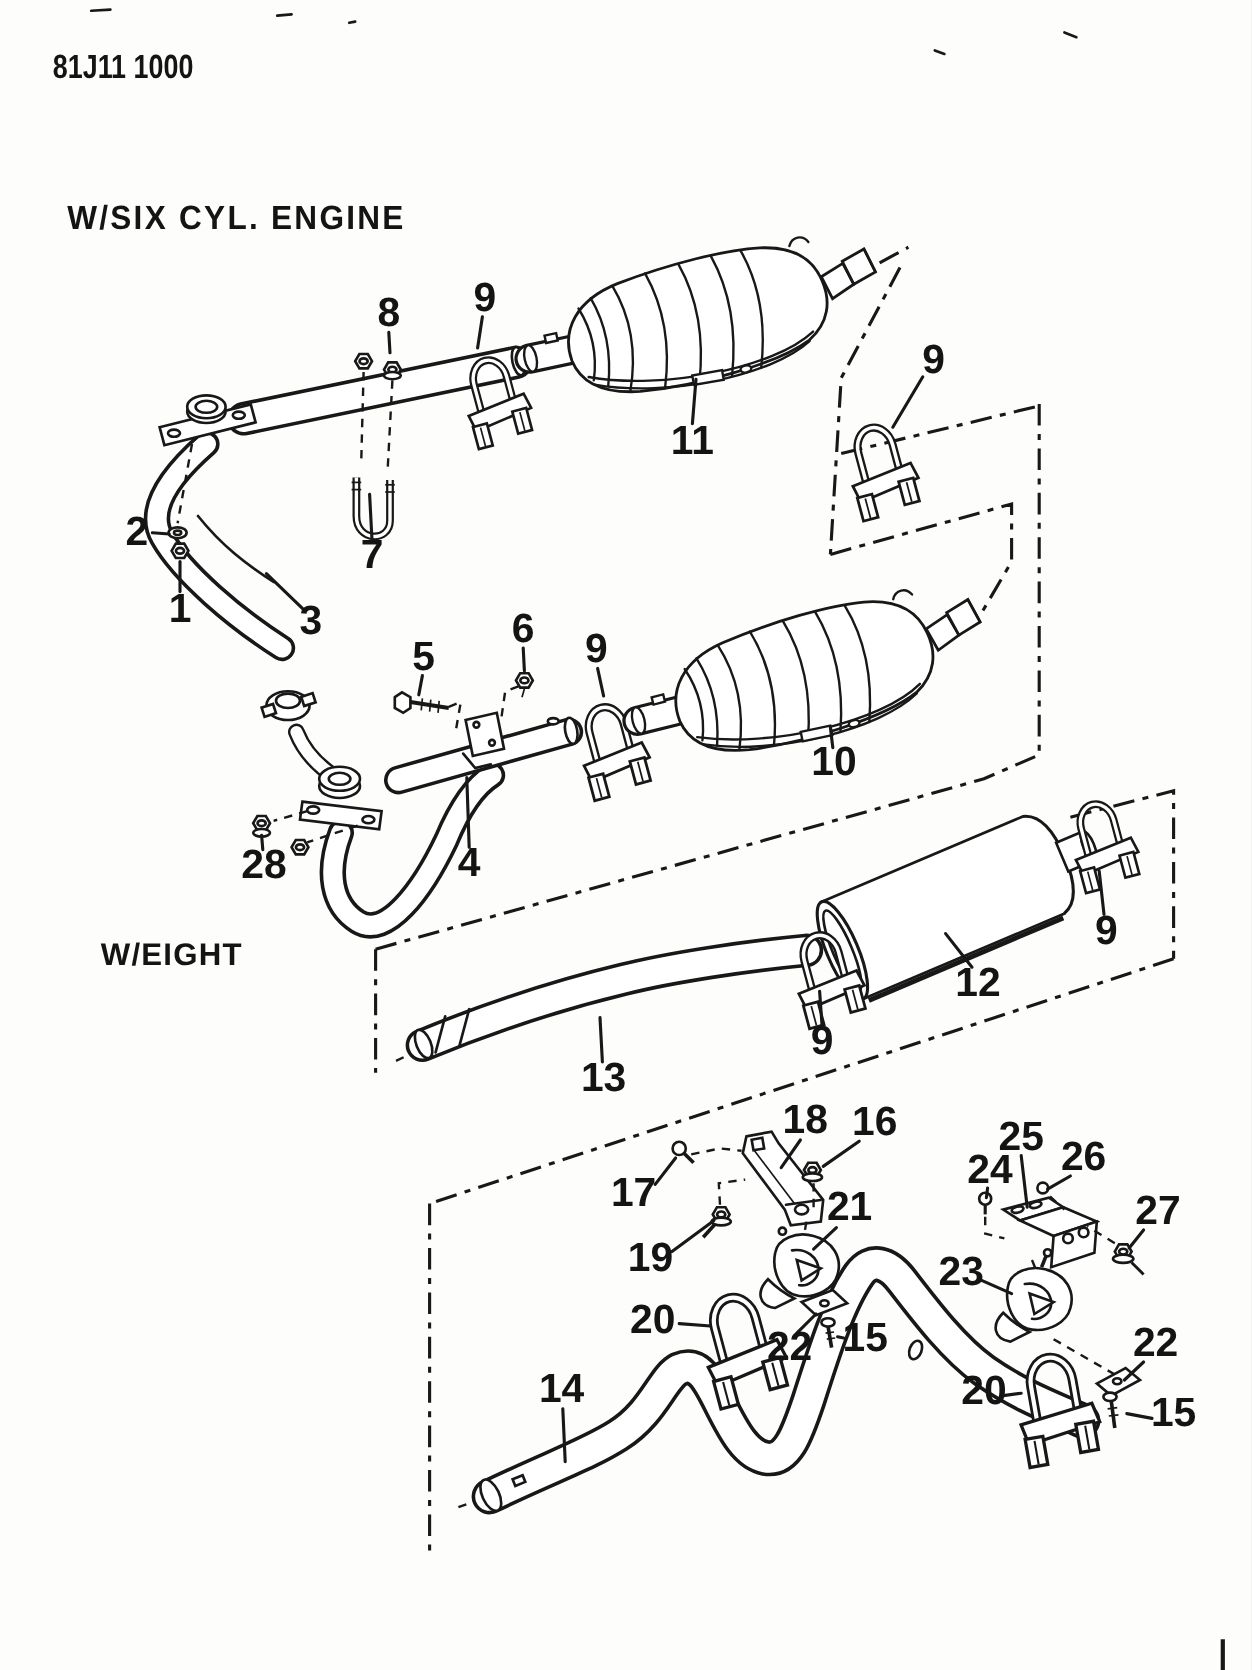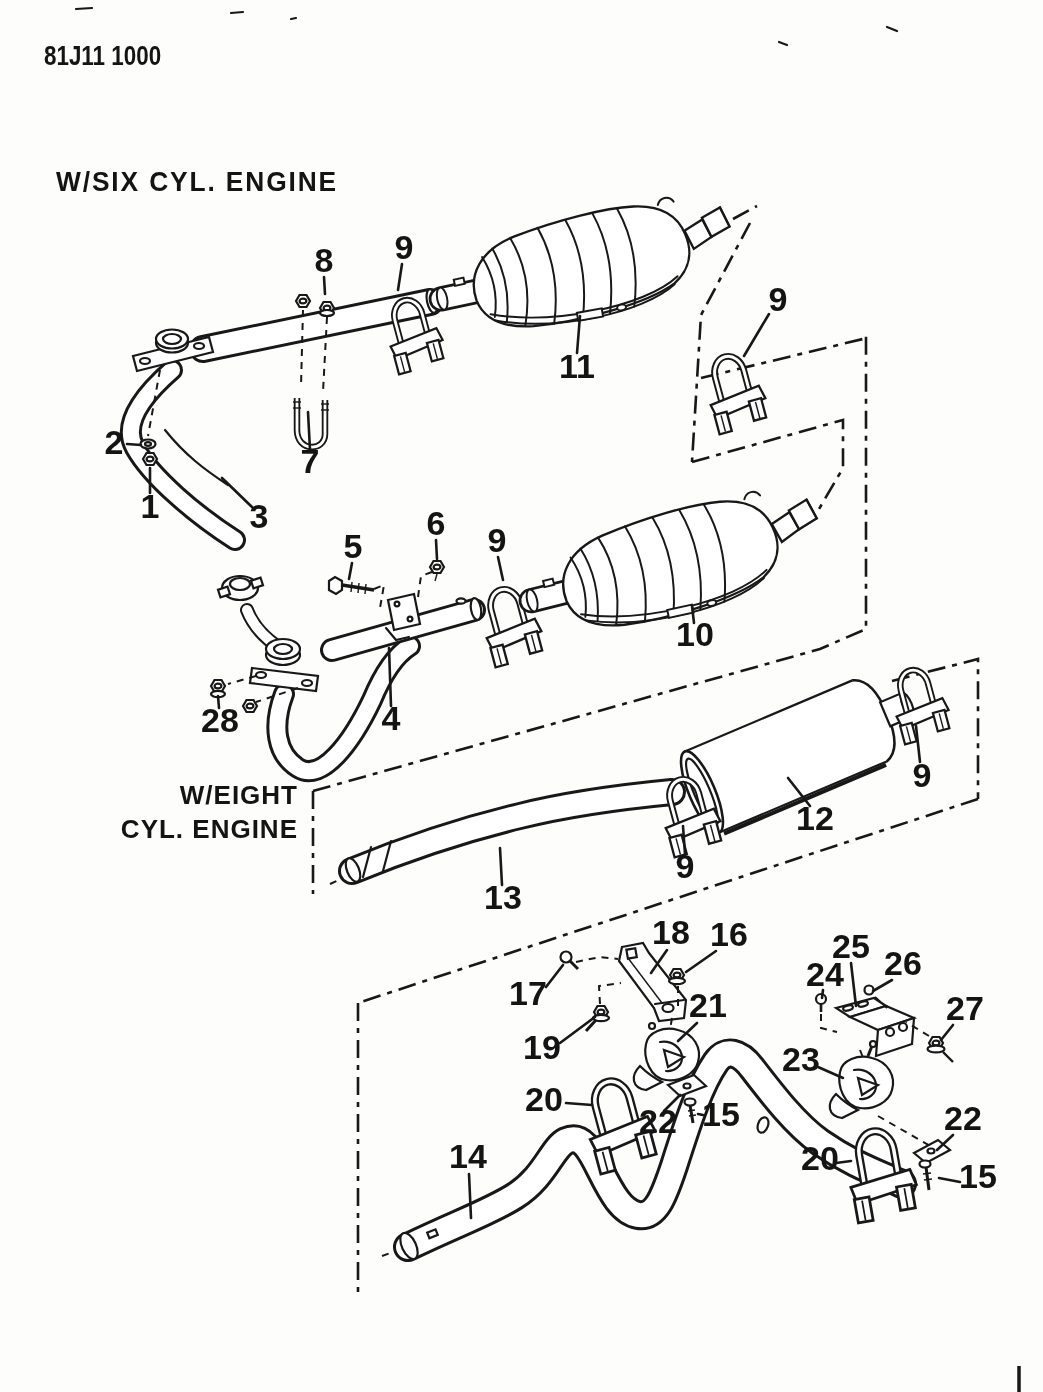--- a/index.html
+++ b/index.html
@@ -27,21 +27,21 @@
   
   .bdash{stroke:#181818;stroke-width:2.6;fill:none;stroke-dasharray:18 7 5 7}
   .rdash{stroke:#181818;stroke-width:2;fill:none;stroke-dasharray:7 6}
   .ld{stroke:#181818;stroke-width:2.6;stroke-linecap:round}
   .co{font:700 34px "Liberation Sans",sans-serif;fill:#141414}
   
   .doc-code{position:absolute;left:44px;top:40px;font:700 28px "Liberation Sans",sans-serif;
             letter-spacing:0;transform:scaleX(.8);transform-origin:left top;white-space:nowrap}
   .hd-six{position:absolute;left:56px;top:166px;font:700 28px "Liberation Sans",sans-serif;
           letter-spacing:2px;white-space:nowrap;transform:scaleX(.94);transform-origin:left top}
-  .hd-eight{position:absolute;left:84px;top:778px;width:214px;text-align:right;
+  .hd-eight{position:absolute;left:84px;top:778px;width:214px;text-align:left;
             font:700 26px "Liberation Sans",sans-serif;letter-spacing:1px;line-height:34px}
 </style>
 </head>
 <body>
 
 <div class="canvas">
 
   <svg id="art" width="1043" height="1392" viewBox="0 0 1043 1392">
 
     <defs>
@@ -395,15 +395,14 @@
         <text x="820" y="1170" text-anchor="middle" class="co">20</text>
         <line x1="960" y1="1182" x2="939" y2="1178" class="ld"></line>
         <text x="978" y="1188" text-anchor="middle" class="co">15</text>
       </g>
   </svg>
 
   <div class="doc-code">81J11 1000</div>
   <div class="hd-six">W/SIX CYL. ENGINE</div>
   <div class="hd-eight">
     <div>W/EIGHT</div>
-    <div>CYL. ENGINE</div>
   </div>
 </div>
 
 </body></html>

